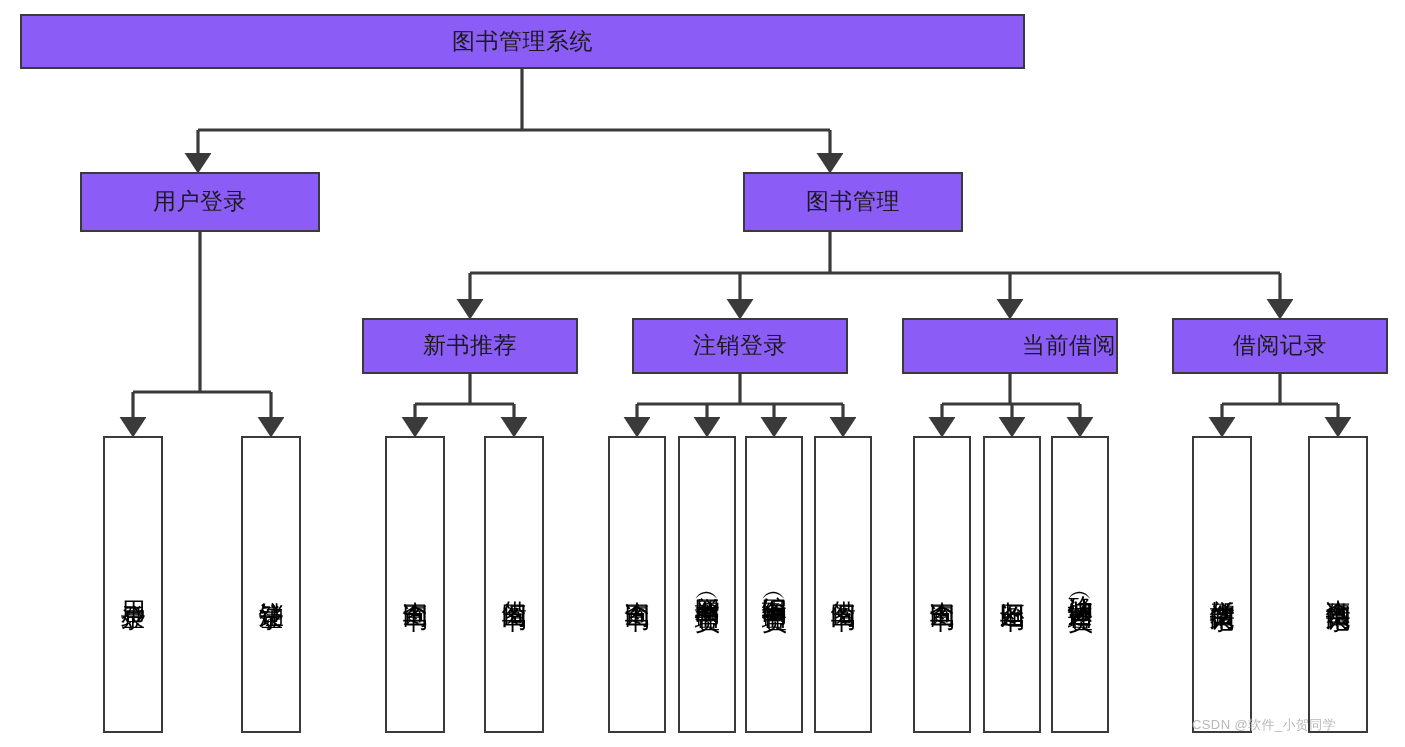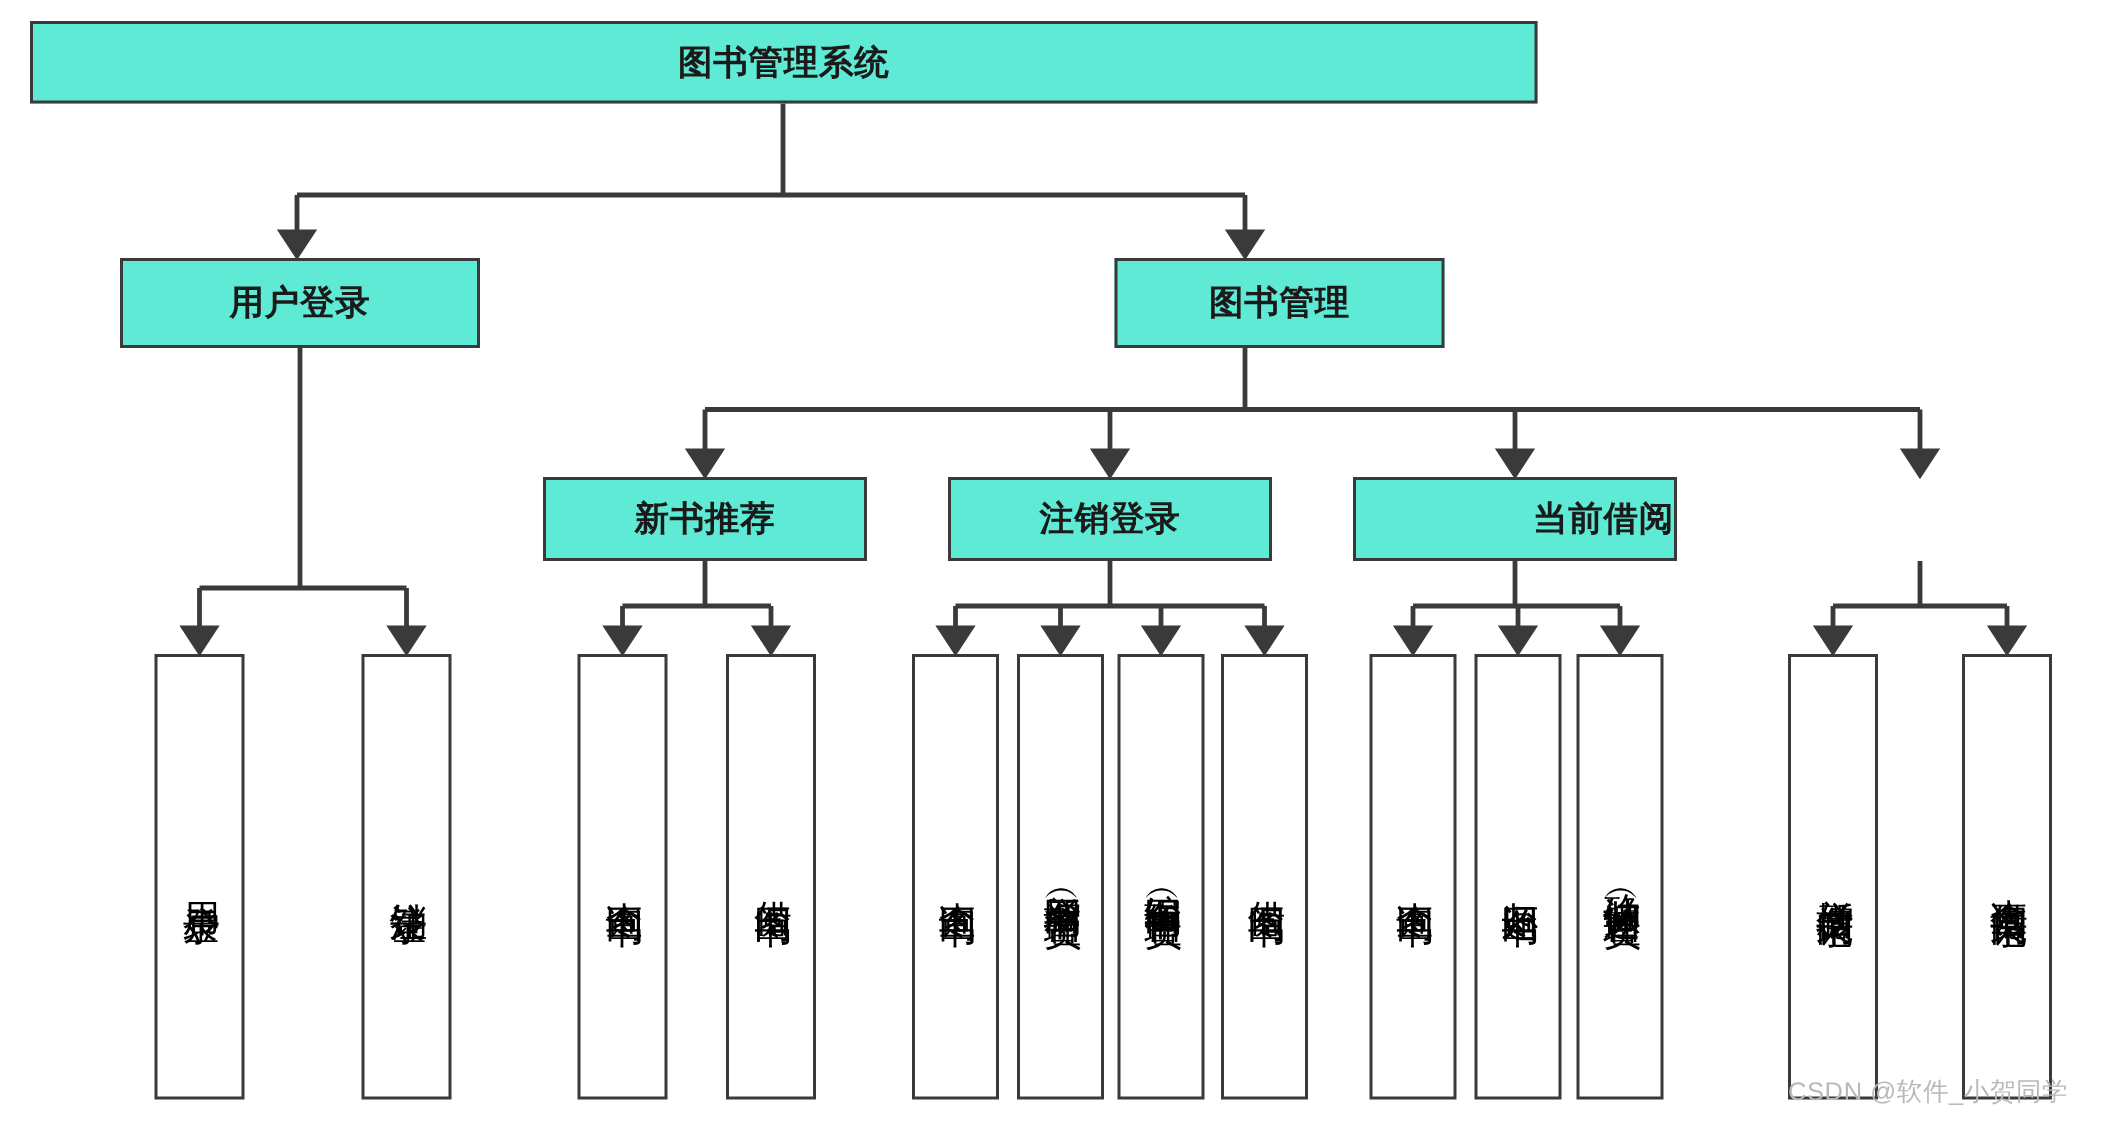--- a/index.html
+++ b/index.html
@@ -22,27 +22,26 @@
   svg#flow-svg {
     position: absolute;
     left: 0;
     top: 0;
     width: 1405px;
     height: 747px;
   }
   .node-box {
     position: absolute;
     box-sizing: border-box;
-    background: #5eead4;
+    background: #8b5cf6;
     border: 2.5px solid #3a3a3a;
     display: flex;
     align-items: center;
     justify-content: center;
     color: #1a1a1a;
-    font-weight: bold;
   }
   .node-label-h {
     font-size: 23px;
     line-height: 1.1;
     letter-spacing: 0.5px;
     white-space: nowrap;
   }
   .node-label-v {
     writing-mode: vertical-rl;
     text-orientation: upright;
@@ -56,21 +55,21 @@
     box-sizing: border-box;
     background: #ffffff;
     border: 2.5px solid #3a3a3a;
     display: flex;
     align-items: center;
     justify-content: center;
     overflow: hidden;
   }
   .watermark {
     position: absolute;
-    font-size: 17px;
+    font-size: 13px;
     color: #b9b9b9;
     white-space: nowrap;
     letter-spacing: 0.4px;
     pointer-events: none;
   }
 </style>
 </head>
 <body>
 
 <div id="diagram-root">
@@ -141,20 +140,23 @@
 
   <div class="node-box" style="left:362px; top:318px; width:216px; height:56px;align-items:center;">
     <span class="node-label-h">新书推荐</span>
   </div>
   <div class="node-box" style="left:632px; top:318px; width:216px; height:56px;">
     <span class="node-label-h">注销登录</span>
   </div>
   <div class="node-box" style="left:902px; top:318px; width:216px; height:56px;justify-content:flex-end;">
     <span class="node-label-h">当前借阅</span>
   </div>
+  <div class="node-box" style="left:1172px; top:318px; width:216px; height:56px;">
+    <span class="node-label-h">借阅记录</span>
+  </div>
 
   <div class="leaf-box" style="left:103px; top:436px; width:60px; height:297px;">
     <span class="node-label-v">用户登录</span>
   </div>
   <div class="leaf-box" style="left:241px; top:436px; width:60px; height:297px;">
     <span class="node-label-v">注销登录</span>
   </div>
 
   <div class="leaf-box" style="left:385px; top:436px; width:60px; height:297px;">
     <span class="node-label-v">查询图书</span>

